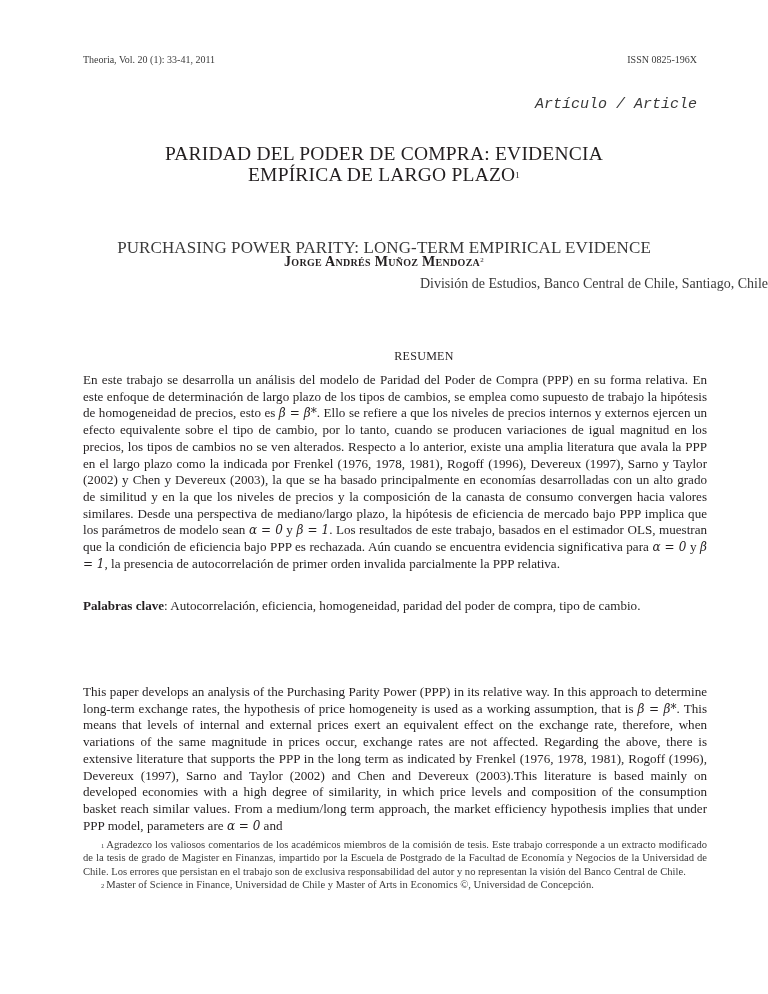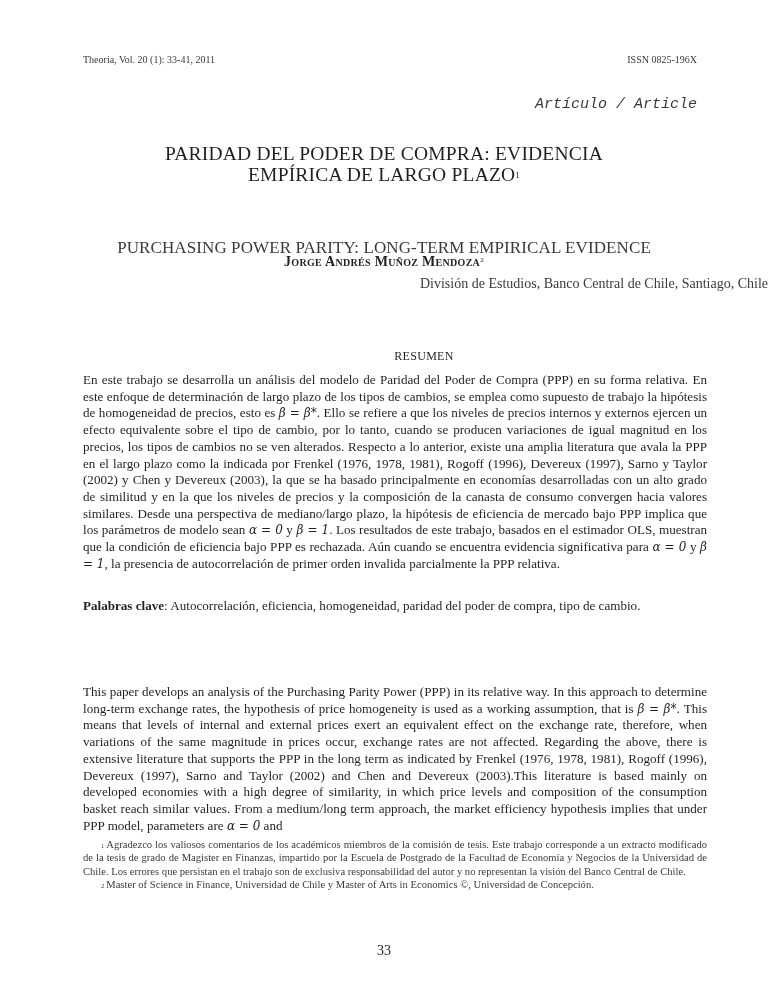--- a/index.html
+++ b/index.html
@@ -204,15 +204,14 @@
   <div class="keywords"><span class="label">Palabras clave</span><span>: </span><span>Autocorrelación, eficiencia, homogeneidad, paridad del poder de compra, tipo de cambio.</span></div>
 
 
   <div class="body-text abstract-text"><span>This paper develops an analysis of the Purchasing Parity Power (PPP) in its relative way. In this approach to determine long-term exchange rates, the hypothesis of price homogeneity is used as a working assump­tion, that is </span><span class="math">β = β*</span><span>. This means that levels of internal and external prices exert an equivalent effect on the exchange rate, therefore, when variations of the same magnitude in prices occur, exchange rates are not af­fected. Regarding the above, there is extensive literature that supports the PPP in the long term as indicated by Frenkel (1976, 1978, 1981), Rogoff (1996), Devereux (1997), Sarno and Taylor (2002) and Chen and Devereux (2003).This literature is based mainly on developed economies with a high degree of similarity, in which price levels and composition of the consumption basket reach similar values. From a medium/long term approach, the market efficiency hypothesis implies that under PPP model, parameters are </span><span class="math">α = 0</span><span> and</span></div>
 
   <div class="footnotes">
     <p><sup>1</sup><span>Agradezco los valiosos comentarios de los académicos miembros de la comisión de tesis. Este trabajo corresponde a un extracto modificado de la tesis de grado de Magister en Finanzas, impartido por la Escuela de Postgrado de la Facultad de Economía y Negocios de la Universidad de Chile. Los errores que persistan en el trabajo son de exclusiva responsabilidad del autor y no representan la visión del Banco Central de Chile.</span></p>
     <p><sup>2</sup><span>Master of Science in Finance, Universidad de Chile y Master of Arts in Economics ©, Universidad de Concepción.</span></p>
   </div>
 
-  <div class="page-number">33</div>
 
 </div>
 
 </body></html>

